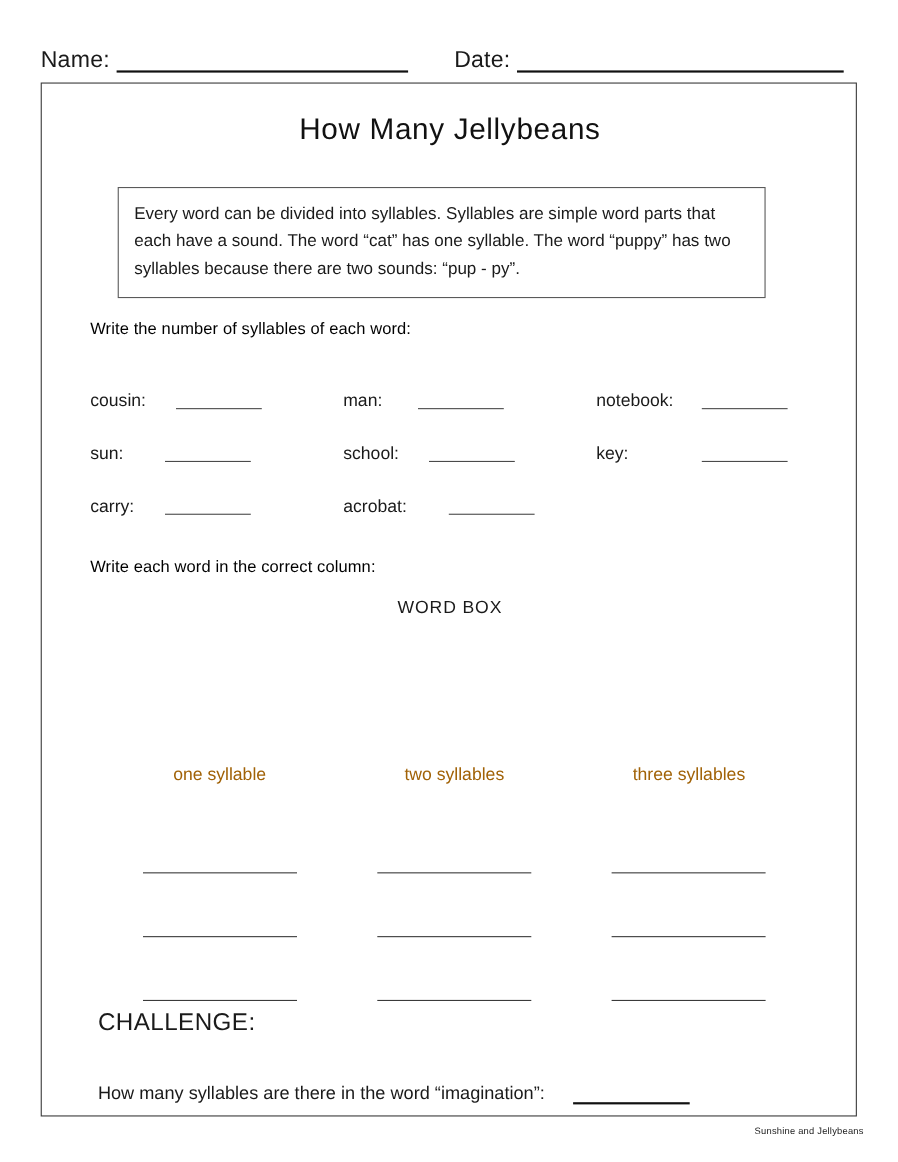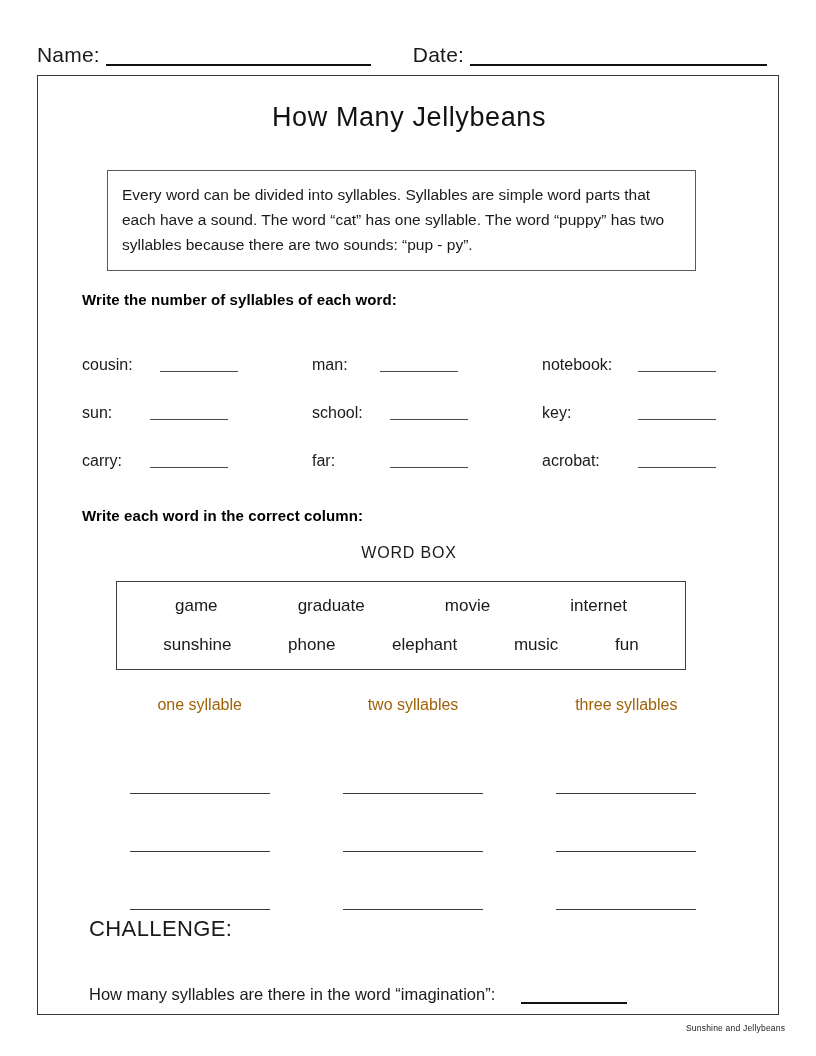--- a/index.html
+++ b/index.html
@@ -80,21 +80,21 @@
     line-height: 1.62;
     color: #1a1a1a;
     text-align: left;
   }
   .intro-text .u { }
 
   
   .section-instruction {
     position: absolute;
     font-size: 15px;
-    font-weight: bold;
+    font-weight: normal;
     color: #000;
     letter-spacing: 0.1px;
   }
   #instr-1 { left: 44px; top: 215px; }
   #instr-2 { left: 44px; top: 431px; }
 
   
   .word-grid {
     position: absolute;
     left: 44px;
@@ -272,48 +272,29 @@
     </div>
     <div class="word-cell c3">
       <span class="word-label">key:</span>
       <span class="blank-short"></span>
     </div>
 
     <div class="word-cell c1">
       <span class="word-label">carry:</span>
       <span class="blank-short"></span>
     </div>
-    <div class="word-cell c2">
-      <span class="word-label">far:</span>
-      <span class="blank-short"></span>
-    </div>
     <div class="word-cell c3">
       <span class="word-label">acrobat:</span>
       <span class="blank-short"></span>
     </div>
   </div>
 
   <div class="section-instruction" id="instr-2">Write each word in the correct column:</div>
 
   <div class="wordbox-caption">WORD BOX</div>
-  <div class="wordbox">
-    <div class="wordbox-row">
-      <span>game</span>
-      <span>graduate</span>
-      <span>movie</span>
-      <span>internet</span>
-    </div>
-    <div class="wordbox-row">
-      <span>sunshine</span>
-      <span>phone</span>
-      <span>elephant</span>
-      <span>music</span>
-      <span>fun</span>
-    </div>
-  </div>
 
   <div class="col-headers">
     <div>one syllable</div>
     <div>two syllables</div>
     <div>three syllables</div>
   </div>
 
   <div class="answer-lines">
     <span class="blank-long"></span>
     <span class="blank-long"></span>

